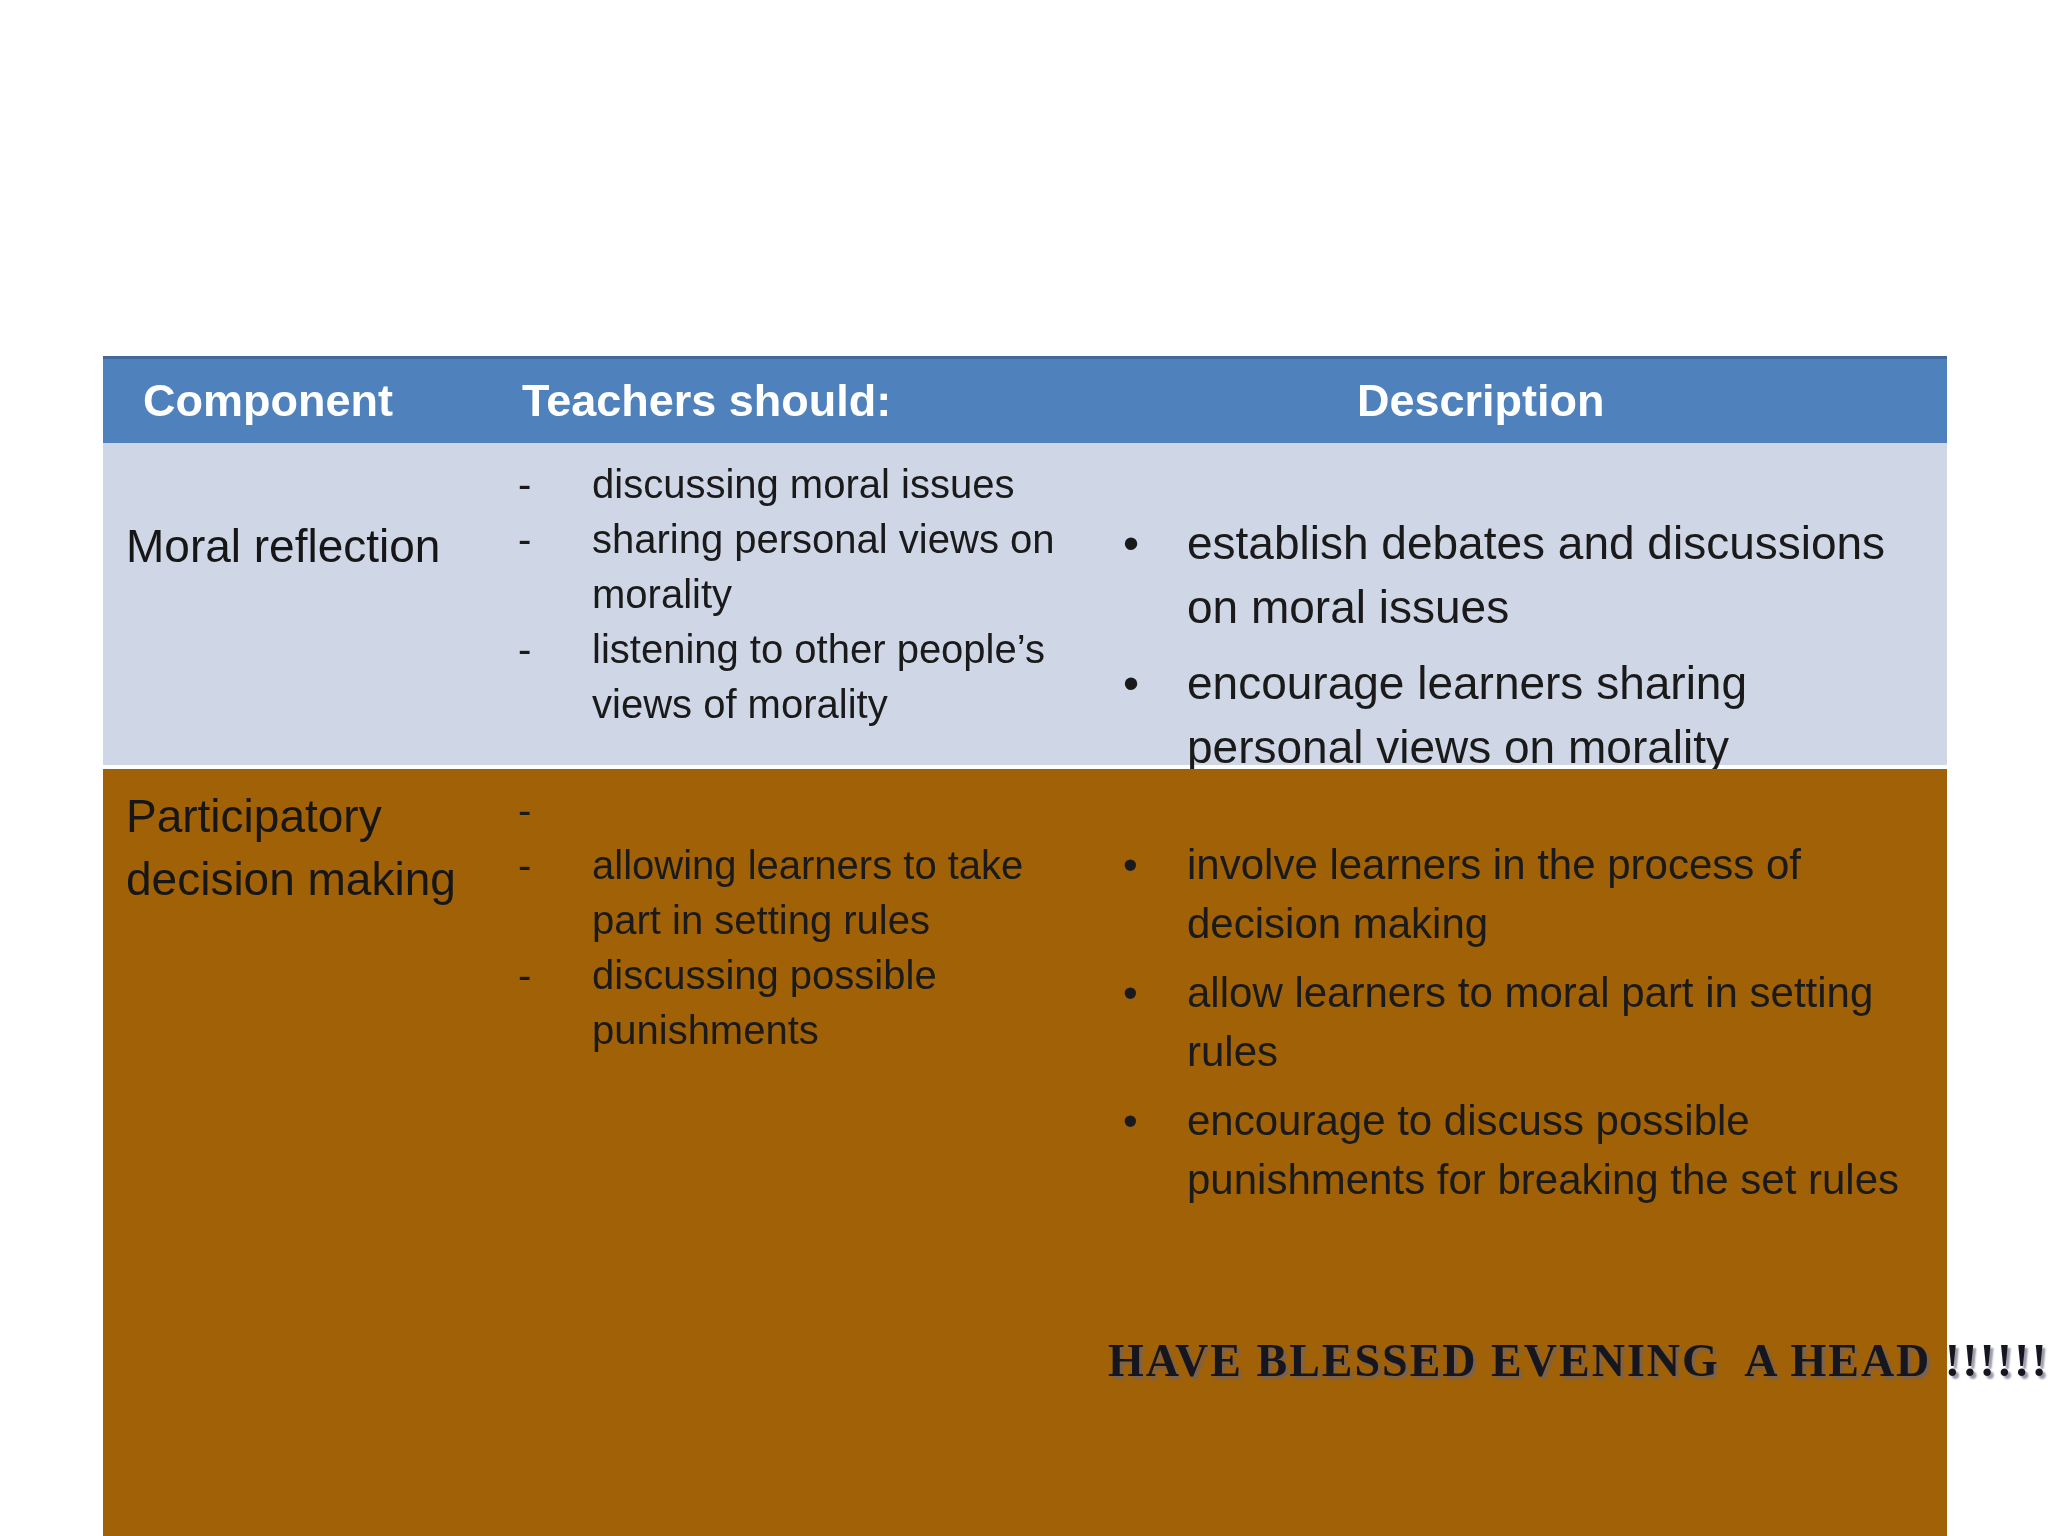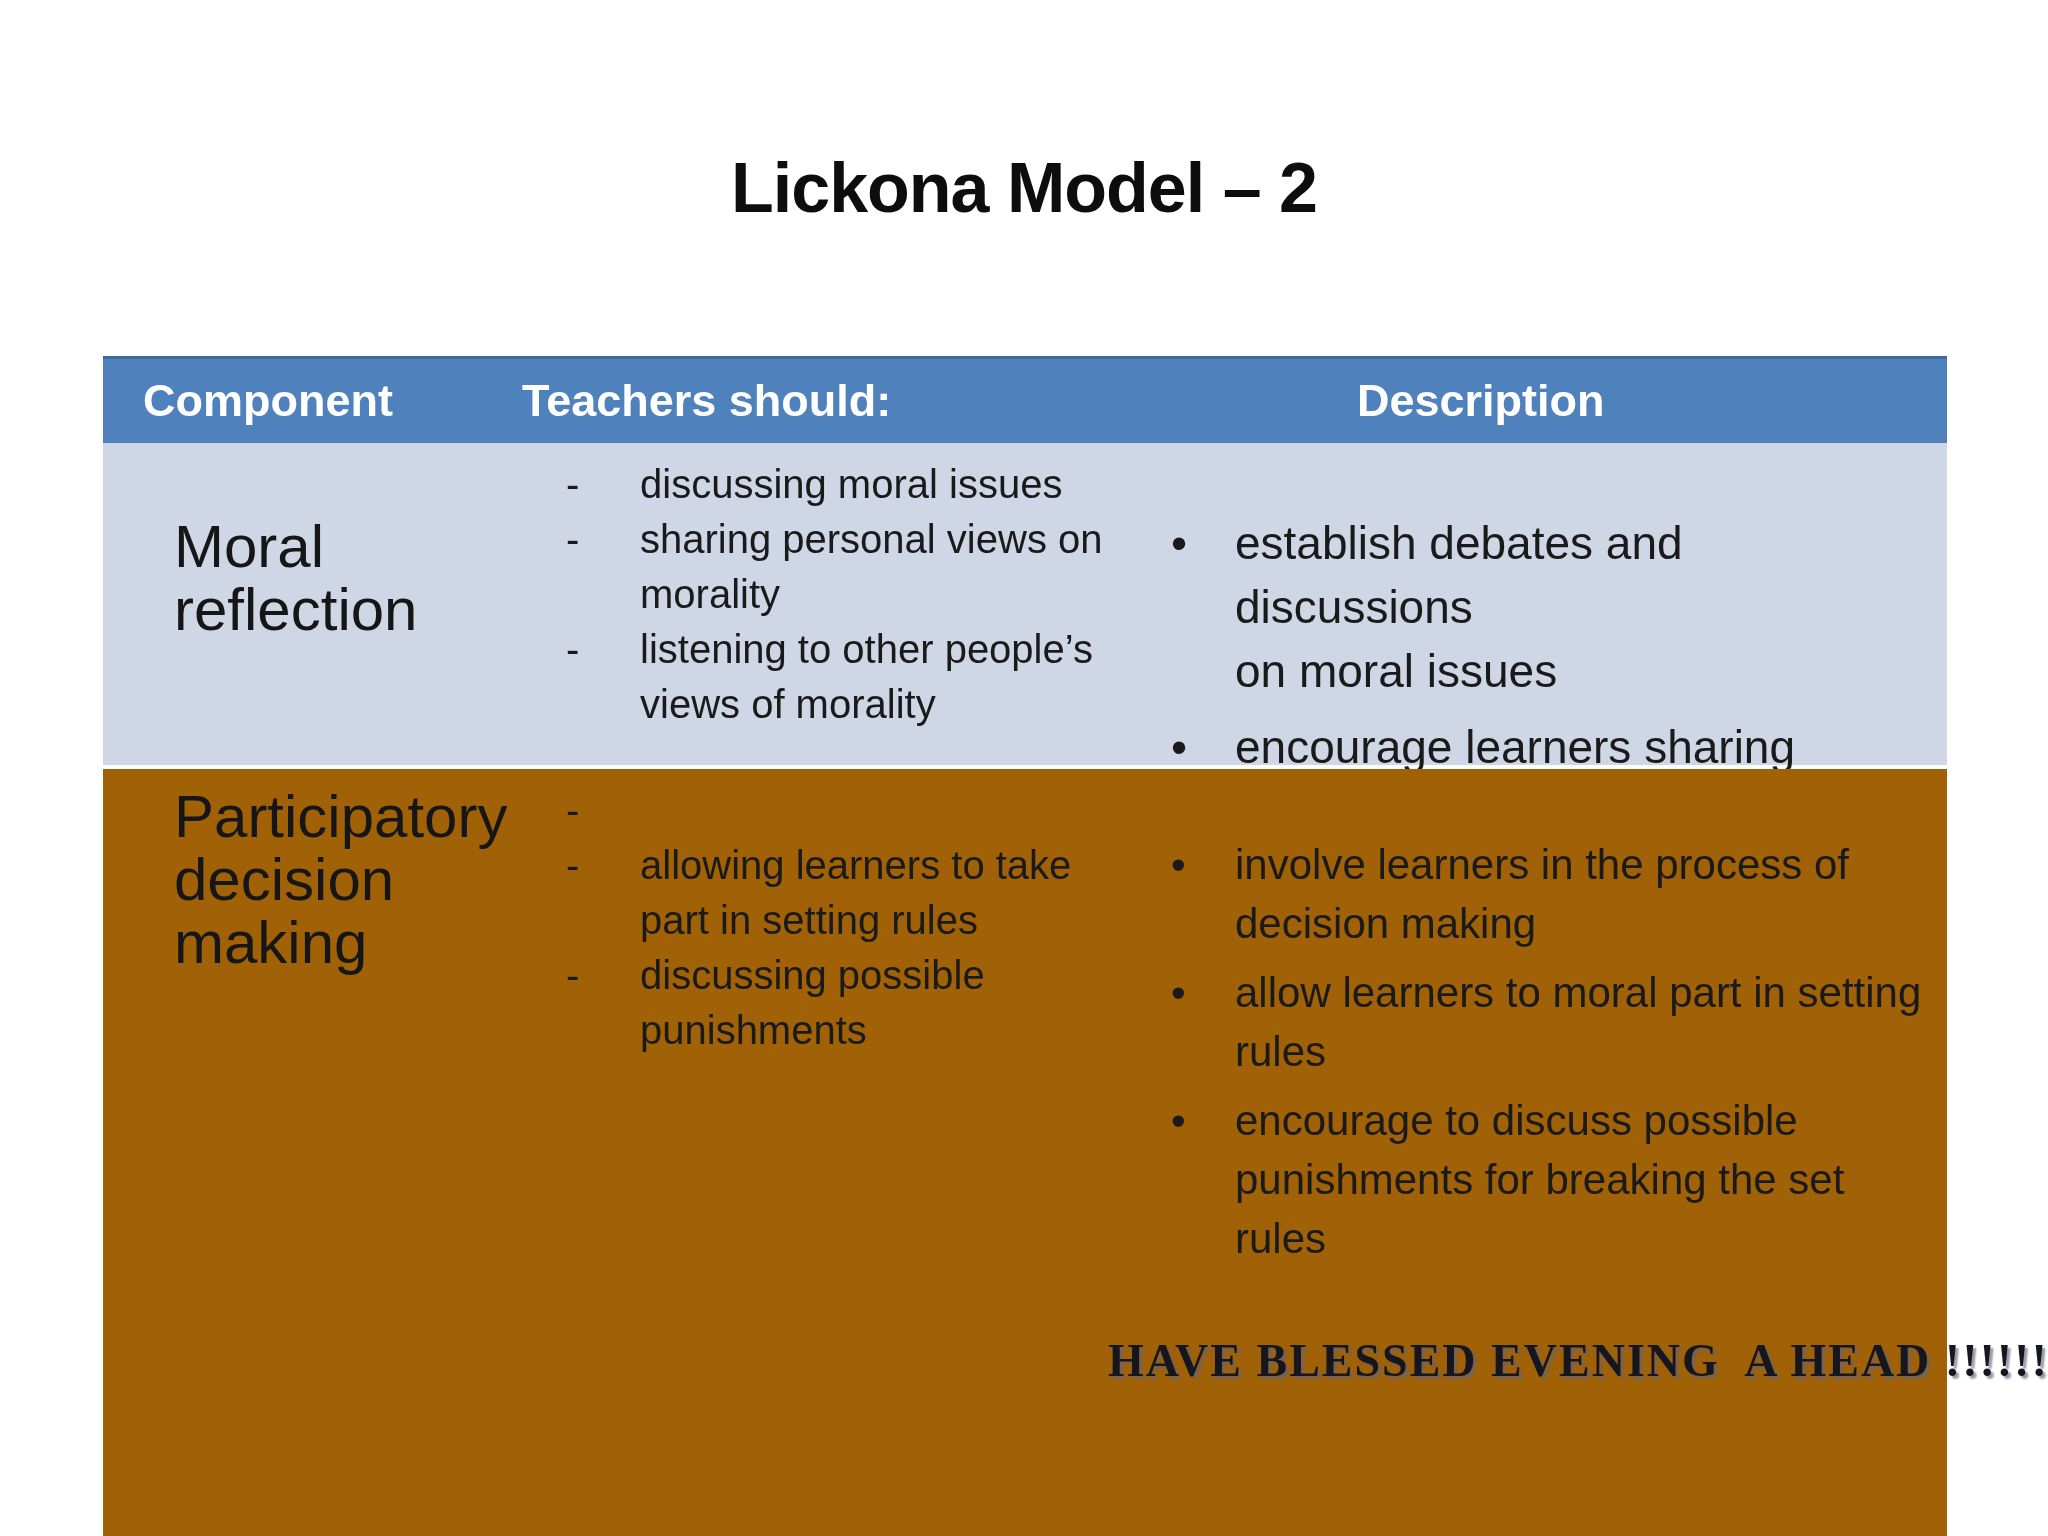--- a/index.html
+++ b/index.html
@@ -52,25 +52,24 @@
   .thead .c2 { padding-left: 23px; }
   .row { display: flex; box-sizing: border-box; }
   .row1 {
     background: #CFD6E5;
     height: 326px;
     flex: none;
     border-bottom: 4px solid #ffffff;
   }
   .row2 { background: #a16207; flex: 1; }
   .comp {
-    font-size: 60px;
+    font-size: 46px;
     line-height: 63px;
     white-space: pre-line;
     color: #161616;
-    margin-left: 48px;
   }
   .row1 .comp { padding-top: 72px; }
   .row2 .comp { padding-top: 16px; }
   .row .c2 { font-size: 40px; line-height: 55px; padding-top: 14px; }
   .row1 .c3 { font-size: 46px; line-height: 64px; padding-top: 68px; }
   .row2 .c3 { font-size: 42px; line-height: 59px; padding-top: 66px; }
   .li { display: flex; align-items: flex-start; }
   .row1 .c3 .li + .li { margin-top: 12px; }
   .row2 .c3 .li + .li { margin-top: 10px; }
   .mk { flex: none; box-sizing: border-box; }
@@ -88,21 +87,20 @@
     white-space: pre;
     color: #16161f;
     text-shadow: 3px 3px 2px rgba(99, 99, 125, 0.65);
   }
 </style>
 </head>
 <body>
 
 <div class="slide">
 
-  <div class="title">Lickona Model – 2</div>
 
   <div class="table">
 
     <div class="thead">
       <div class="cell c1">Component</div>
       <div class="cell c3">Teachers should:</div>
       <div class="cell c2">Description</div>
     </div>
 
     <div class="row row1">

